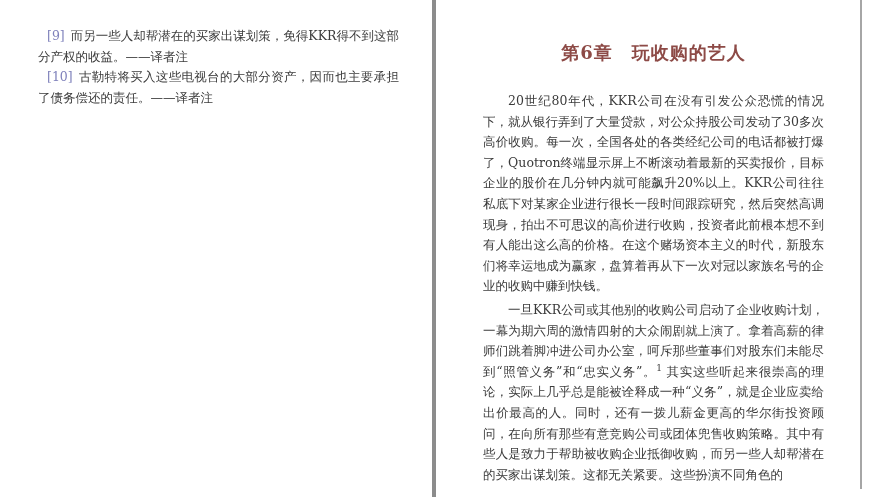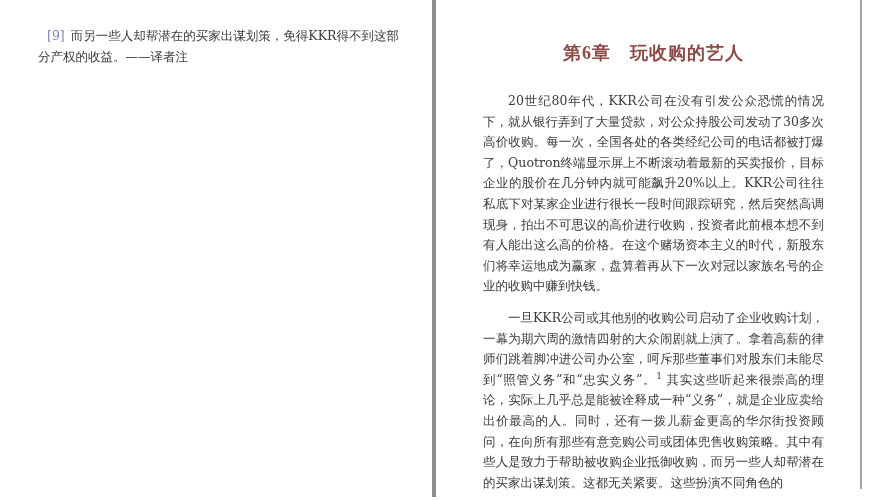--- a/index.html
+++ b/index.html
@@ -50,30 +50,29 @@
     width: 341px;
   }
   .chapter-title {
     margin: 42px 0 27px 0;
     text-align: center;
     font-size: 18px;
     font-weight: bold;
     color: #8d4a46;
     letter-spacing: 1px;
     line-height: 22px;
-    font-family: Liberation Serif, serif;
   }
   .para {
     font-size: 12.5px;
     line-height: 20.6px;
     color: #3b3b3b;
     text-align: justify;
     text-indent: 2em;
   }
-  .para + .para { margin-top: 11px; }
+  .para + .para { margin-top: 3px; }
   .fn-ref {
     font-size: 9px;
     color: #3b3b3b;
     vertical-align: super;
     line-height: 0;
   }
 
   
   .page-edge-line {
     position: absolute;
@@ -84,20 +83,21 @@
     background: #a6a6a6;
   }
 </style>
 </head>
 <body>
 
 <div class="screen">
 
   <div class="page-left">
     <p class="footnote"><span class="fn-marker">[9]</span><span>而另一些人却帮潜在的买家出谋划策，免得KKR得不到这部分产权的收益。——译者注</span></p>
+    <p class="footnote"><span class="fn-marker">[10]</span><span>古勒特将买入这些电视台的大部分资产，因而也主要承担了债务偿还的责任。——译者注</span></p>
   </div>
 
   <div class="divider"></div>
 
   <div class="page-right">
     <h1 class="chapter-title">第6章　玩收购的艺人</h1>
     <p class="para">20世纪80年代，KKR公司在没有引发公众恐慌的情况下，就从银行弄到了大量贷款，对公众持股公司发动了30多次高价收购。每一次，全国各处的各类经纪公司的电话都被打爆了，Quotron终端显示屏上不断滚动着最新的买卖报价，目标企业的股价在几分钟内就可能飙升20%以上。KKR公司往往私底下对某家企业进行很长一段时间跟踪研究，然后突然高调现身，拍出不可思议的高价进行收购，投资者此前根本想不到有人能出这么高的价格。在这个赌场资本主义的时代，新股东们将幸运地成为赢家，盘算着再从下一次对冠以家族名号的企业的收购中赚到快钱。</p>
     <p class="para"><span>一旦KKR公司或其他别的收购公司启动了企业收购计划，一幕为期六周的激情四射的大众闹剧就上演了。拿着高薪的律师们跳着脚冲进公司办公室，呵斥那些董事们对股东们未能尽到“照管义务”和“忠实义务”。</span><sup class="fn-ref">1</sup><span> 其实这些听起来很崇高的理论，实际上几乎总是能被诠释成一种“义务”，就是企业应卖给出价最高的人。同时，还有一拨儿薪金更高的华尔街投资顾问，在向所有那些有意竞购公司或团体兜售收购策略。其中有些人是致力于帮助被收购企业抵御收购，而另一些人却帮潜在的买家出谋划策。这都无关紧要。这些扮演不同角色的</span></p>
   </div>
 

